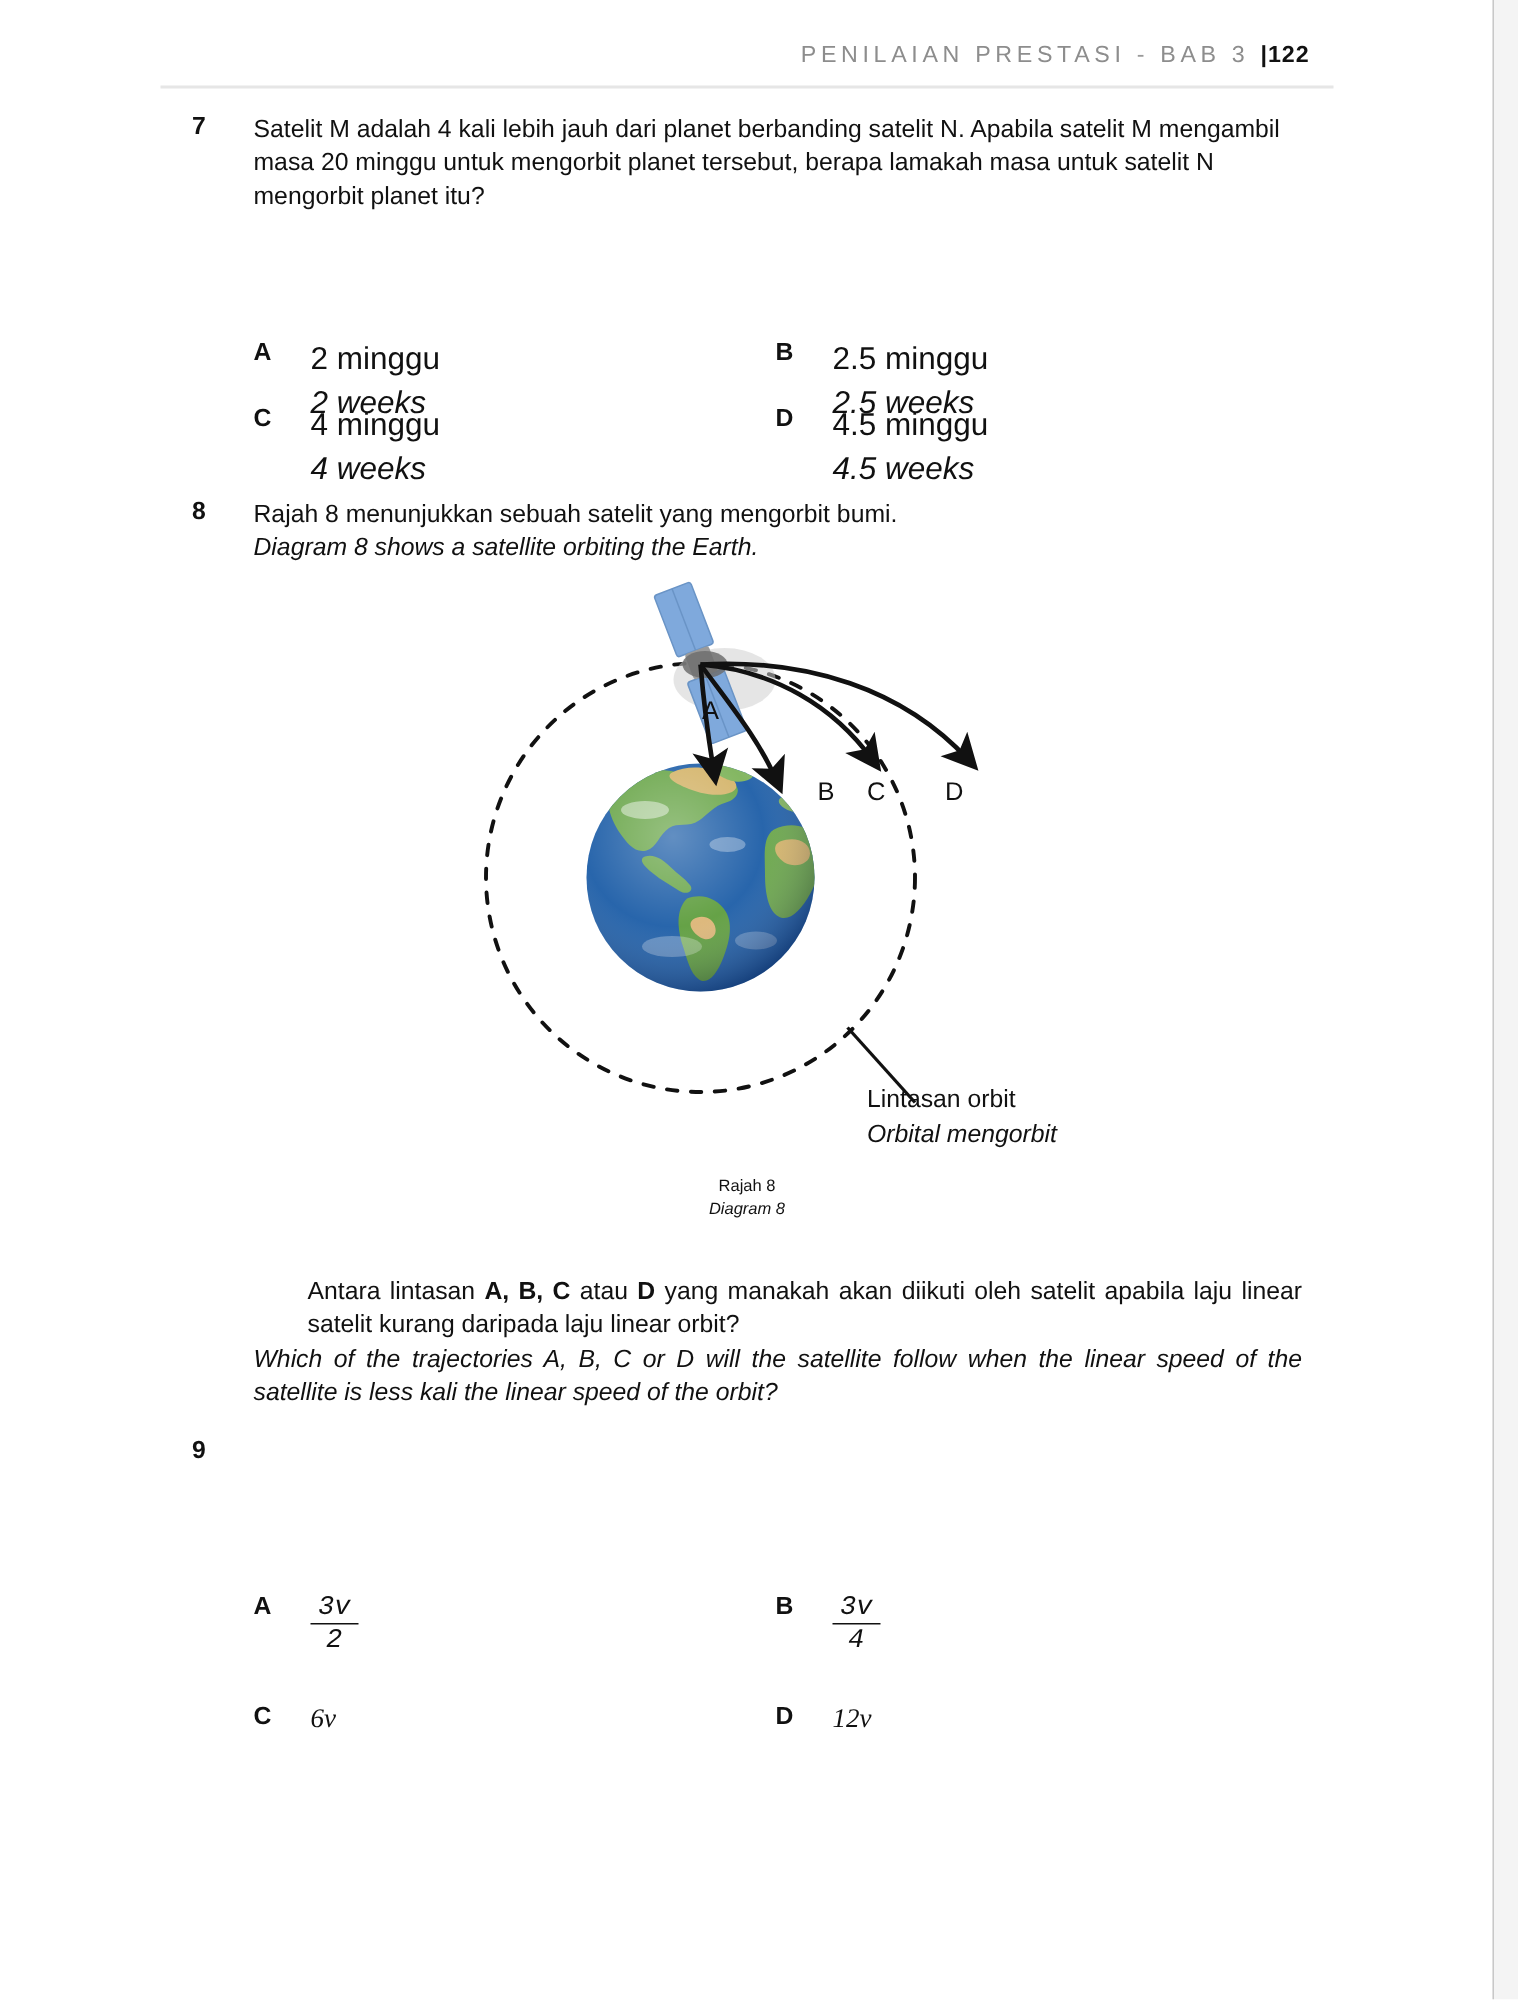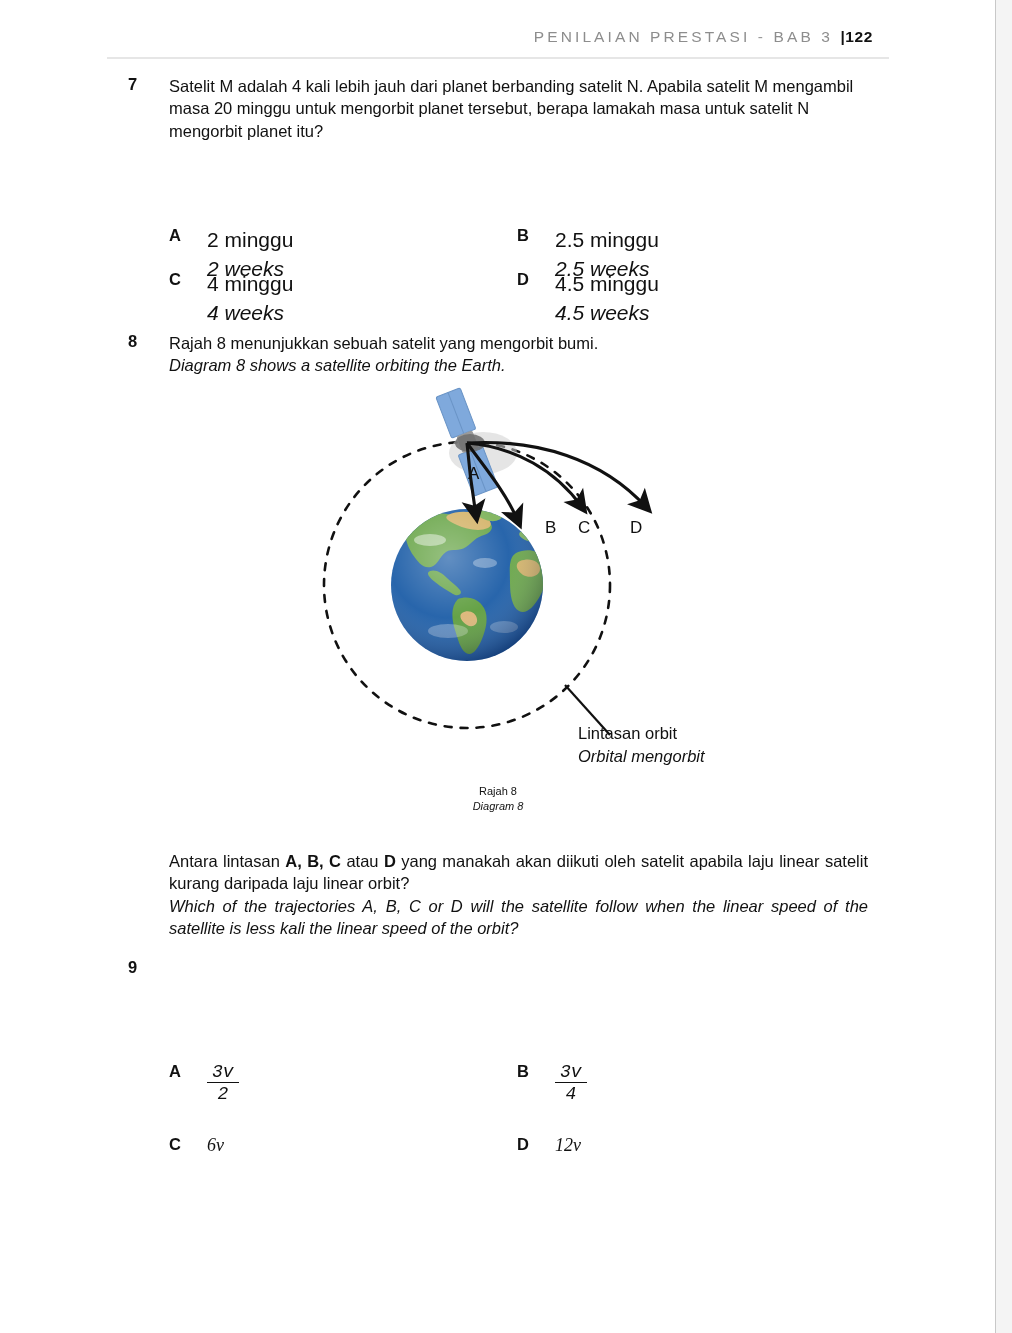--- a/index.html
+++ b/index.html
@@ -70,21 +70,21 @@
     margin-left: 41px;
     font-size: 16.5px;
     line-height: 1.36;
   }
   .ms { font-style: normal; }
   .en {
     font-style: italic;
     font-family: "Liberation Sans", sans-serif;
   }
   .en.just { text-align: justify; }
-  .ms.just { text-align: justify; }
+  .ms.just { text-align: justify; margin-left: 36px; }
   b { font-weight: bold; }
 
   
   .options {
     position: absolute;
     left: 169px;
     width: 700px;
   }
   .opt-row { position: relative; height: 100%; }
   .opt {

